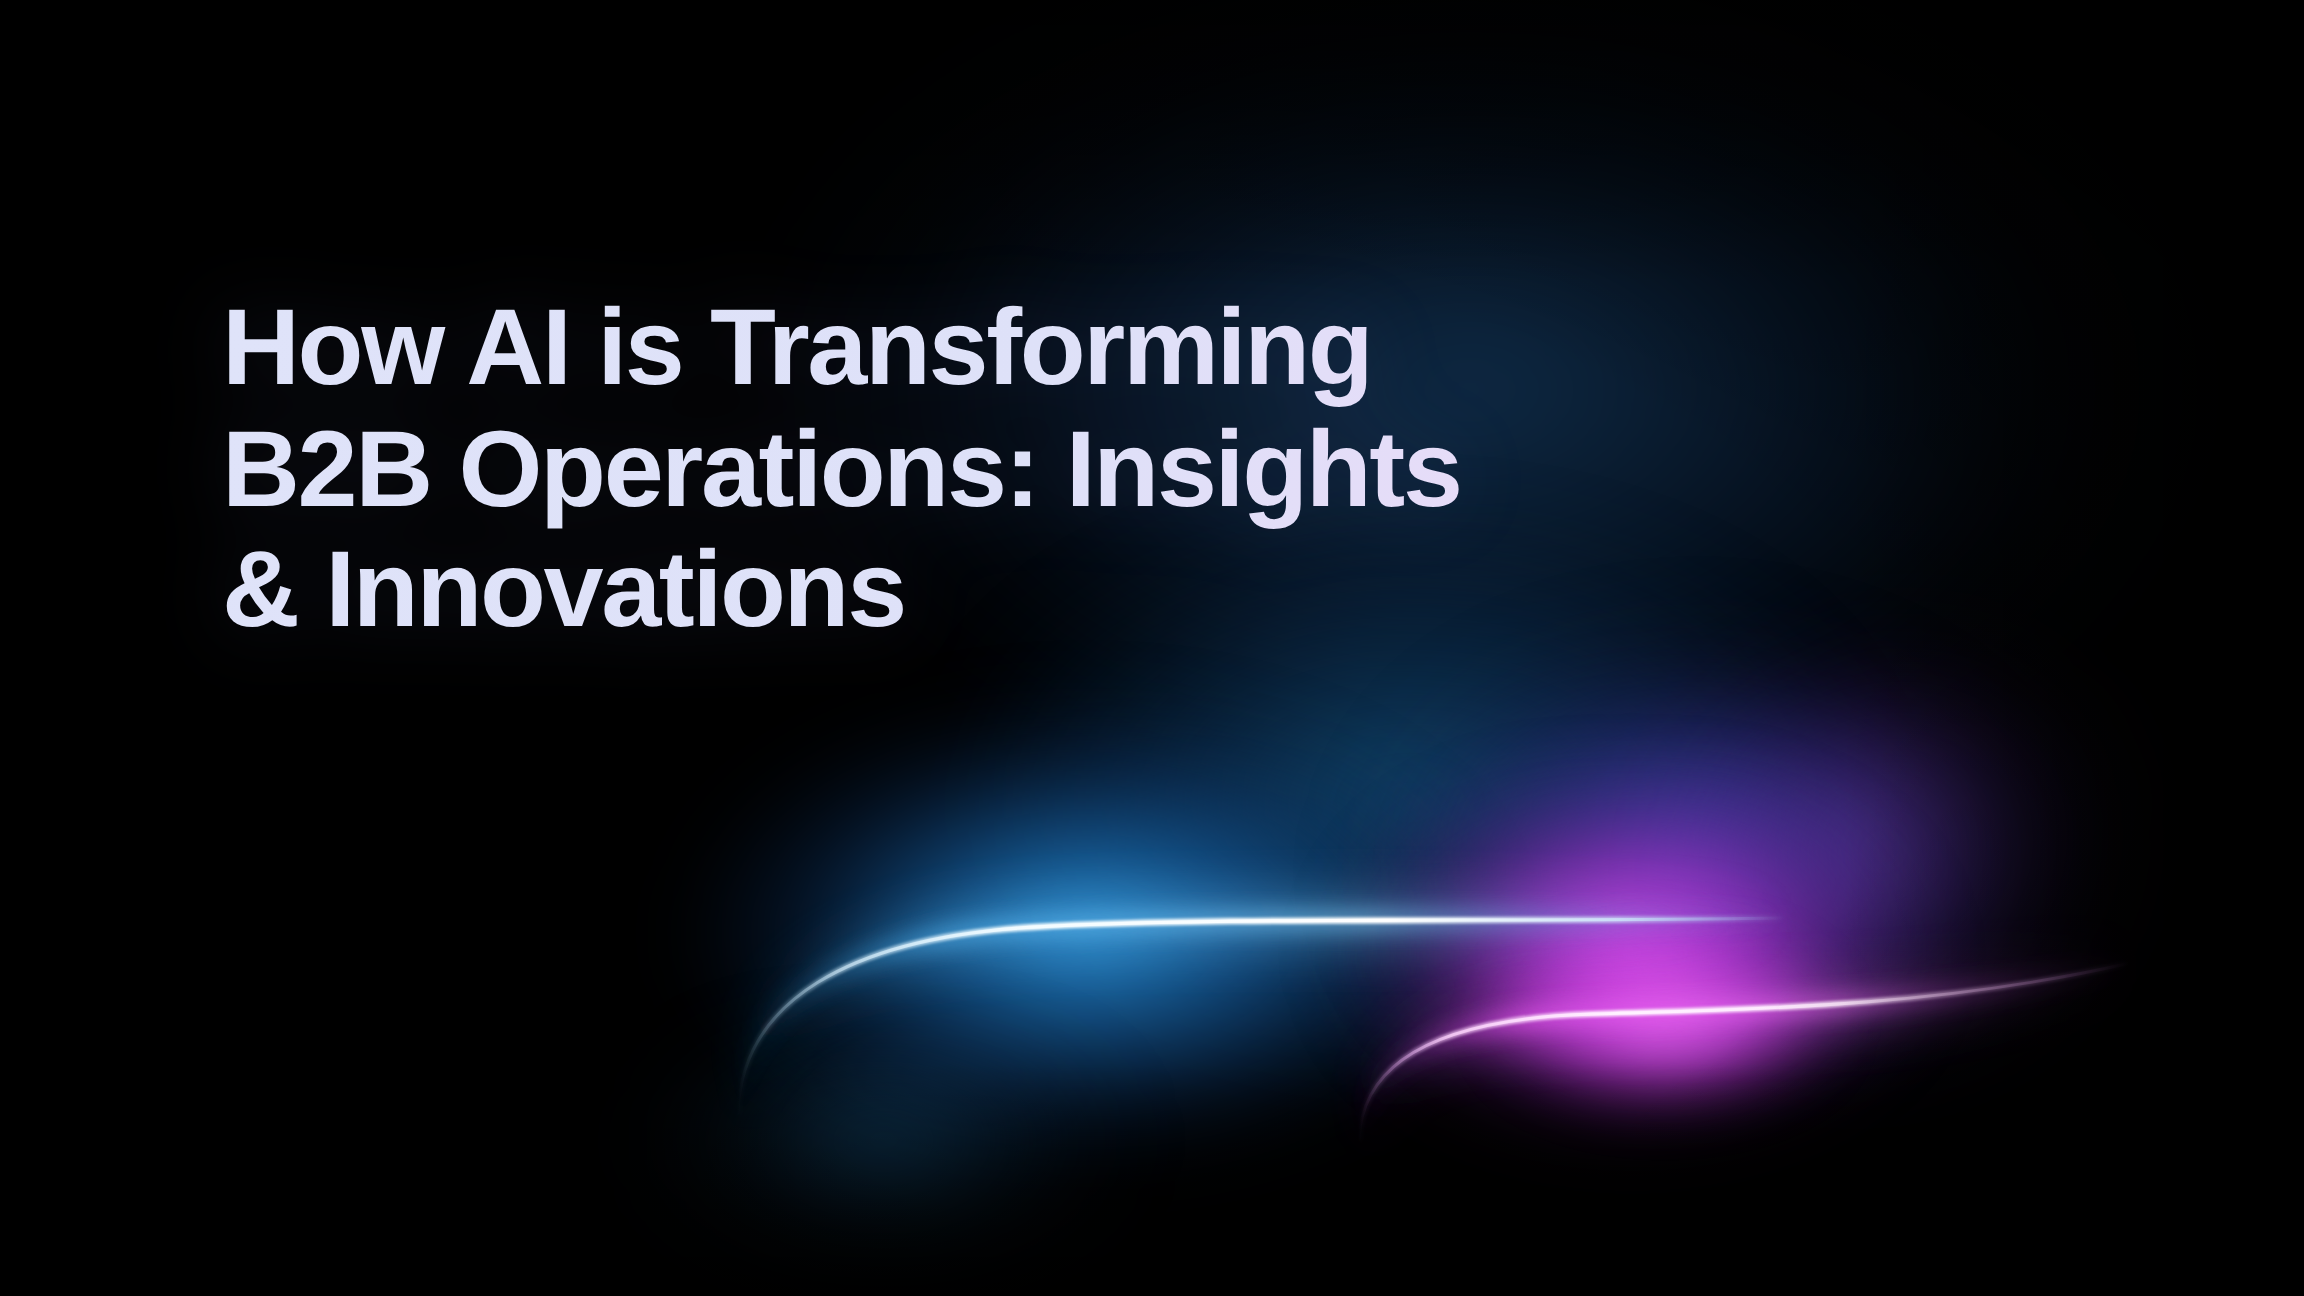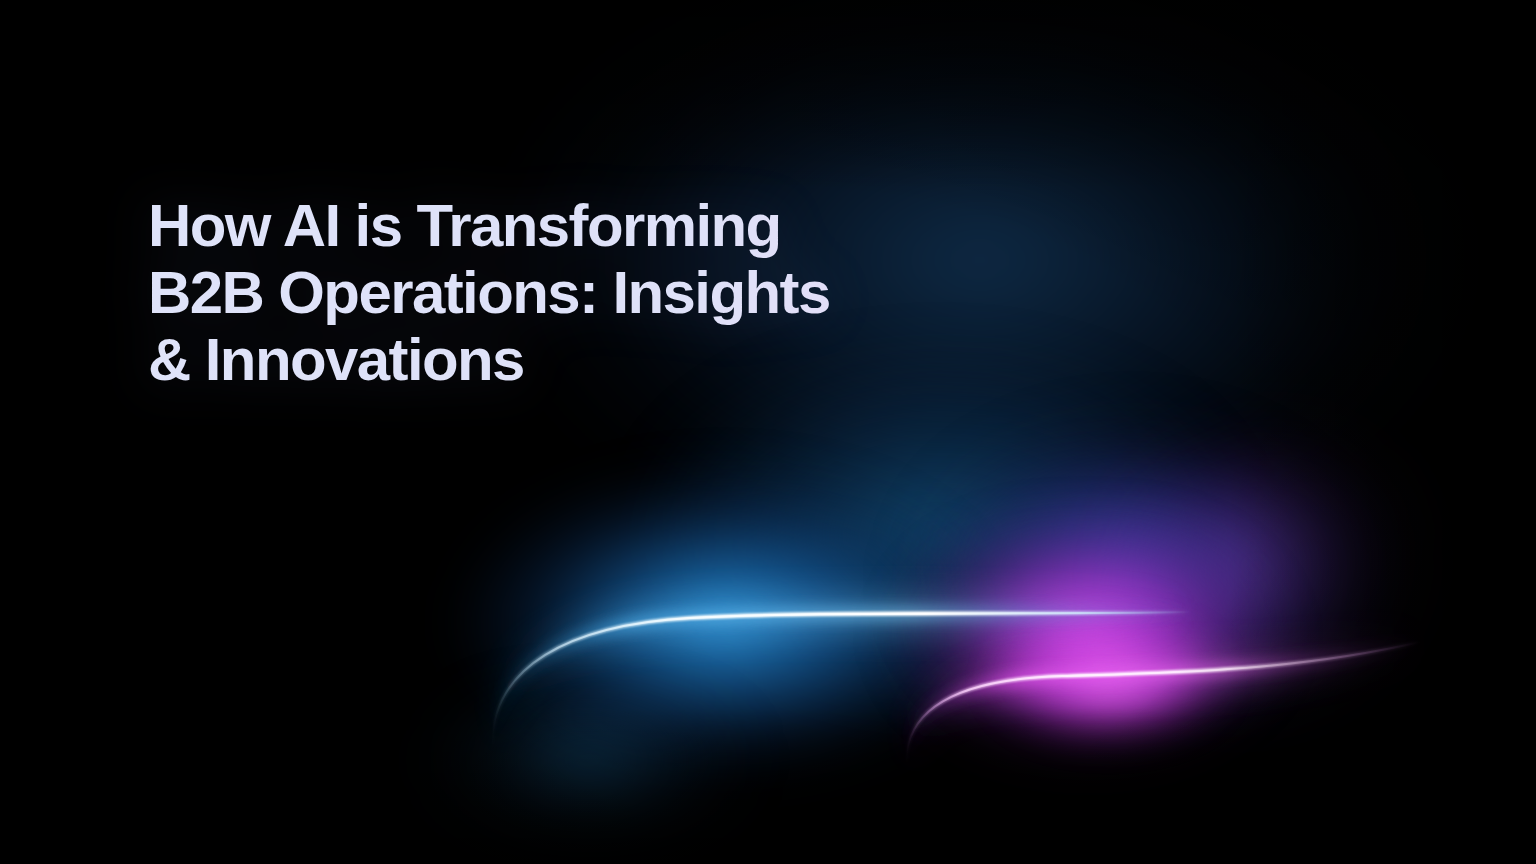--- a/index.html
+++ b/index.html
@@ -165,21 +165,21 @@
   
   .headline-wrap {
     position: absolute;
     left: 148px;
     top: 192px;
     width: 1290px;
   }
   .headline {
     margin: 0;
     font-family: "Liberation Sans", sans-serif;
-    font-size: 60px;
+    font-size: 72px;
     line-height: 1.12;
     font-weight: 700;
     letter-spacing: -1.6px;
     background-image: linear-gradient(104deg,
         #dfe3f9 0%,
         #dee1f8 42%,
         #e6dcf8 64%,
         #f1ddf6 82%,
         #f4e2f7 100%);
     -webkit-background-clip: text;

